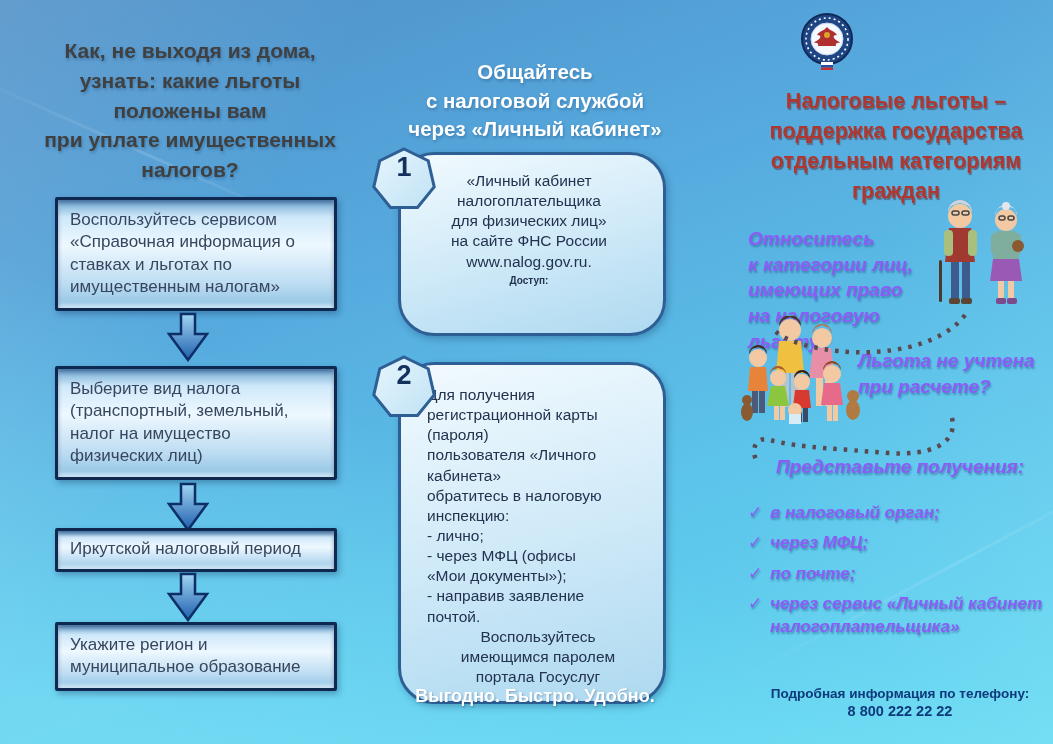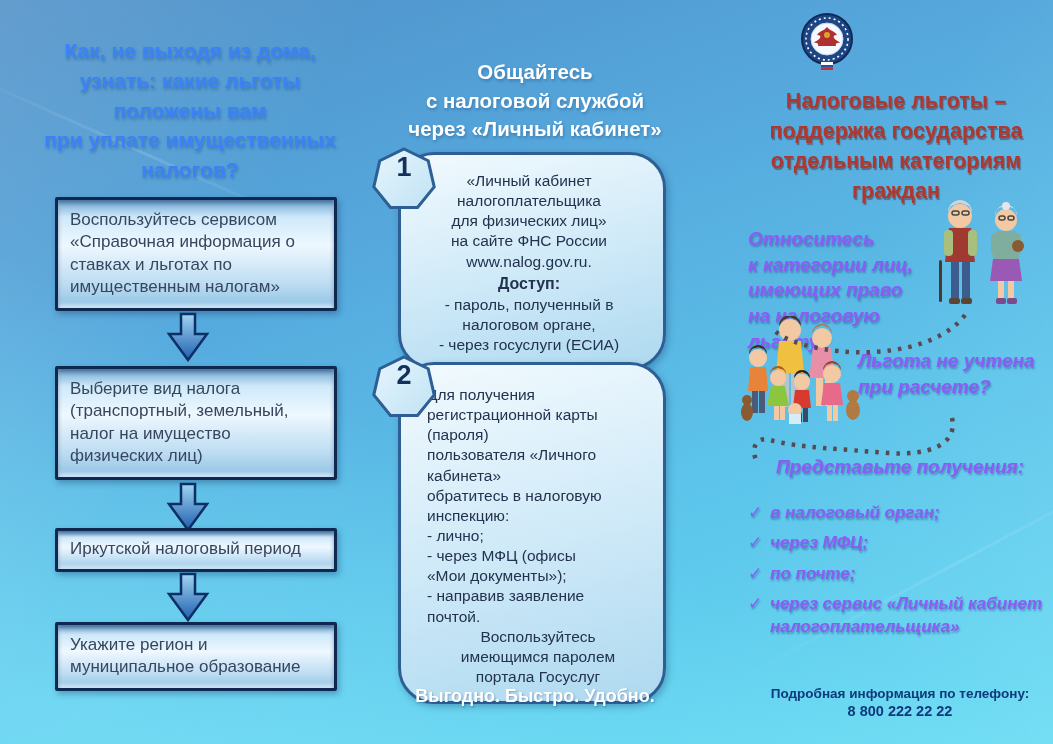--- a/index.html
+++ b/index.html
@@ -13,21 +13,21 @@
   
   .streak-a{left:0;top:0;width:1053px;height:744px;pointer-events:none;
     background:linear-gradient(118deg,rgba(255,255,255,.12) 0%,rgba(255,255,255,0) 26%);}
   .streak-b{left:0;top:0;width:1053px;height:744px;pointer-events:none;
     background:linear-gradient(295deg,rgba(255,255,255,.10) 0%,rgba(255,255,255,0) 30%);}
   .glow-bottom{left:0;top:0;width:1053px;height:744px;pointer-events:none;
     background:linear-gradient(205deg,rgba(140,240,252,0) 60%,rgba(140,240,252,.45) 95%);}
   .crease{pointer-events:none;background:linear-gradient(90deg,rgba(255,255,255,0),rgba(255,255,255,.28),rgba(255,255,255,0));}
 
   
-  .left-title{left:18px;top:36px;width:344px;text-align:center;color:#3b82f6;
+  .left-title{left:18px;top:36px;width:344px;text-align:center;color:#404040;
     font-size:21px;font-weight:bold;line-height:1.42;text-shadow:1px 2px 3px rgba(20,60,110,.35);}
   .flow-box{
     left:55px;width:282px;border:3px solid #0f2850;border-radius:2px;
     background:linear-gradient(180deg,#6ea6cf 0%,#cfe9fa 16%,#eef8ff 42%,#bcdcf2 78%,#8fc3e4 100%);
     box-shadow:inset 0 3px 4px rgba(10,40,90,.45),inset 0 -3px 4px rgba(255,255,255,.65),2px 3px 6px rgba(15,45,90,.35);
     color:#37465e;font-size:17px;line-height:1.32;padding:9px 12px;box-sizing:border-box;
   }
   .arrow-wrap{left:166px;width:44px;height:50px;}
 
   
@@ -130,24 +130,21 @@
 <div class="abs mid-title ml">Общайтесь
 с налоговой службой
 через «Личный кабинет»</div>
 
 <div class="abs info-card card1" style="min-height:184px">
   <div class="ml">«Личный кабинет
 налогоплательщика
 для физических лиц»
 на сайте ФНС России
 www.nalog.gov.ru.</div>
-  <div style="font-weight:bold;font-size:16px;margin-top:2px">Доступ:</div>
-  <div class="ml">- пароль, полученный в
-налоговом органе,
-- через госуслуги (ЕСИА)</div>
+  <div style="font-weight:bold;font-size:10px;margin-top:2px">Доступ:</div>
 </div>
 <div class="abs badge" style="left:370px;top:146px">
   <svg width="68" height="68" viewBox="0 0 68 68">
     <polygon points="34,3 58.2,14.7 64.2,40.9 47.5,61.5 20.5,61.5 3.8,40.9 9.8,14.7" fill="url(#badgeGrad)" stroke="#2d5f95" stroke-width="3"></polygon>
   </svg>
   <div class="num">1</div>
 </div>
 
 <div class="abs info-card card2" style="min-height:300px">
   <div class="ml">Для получения

